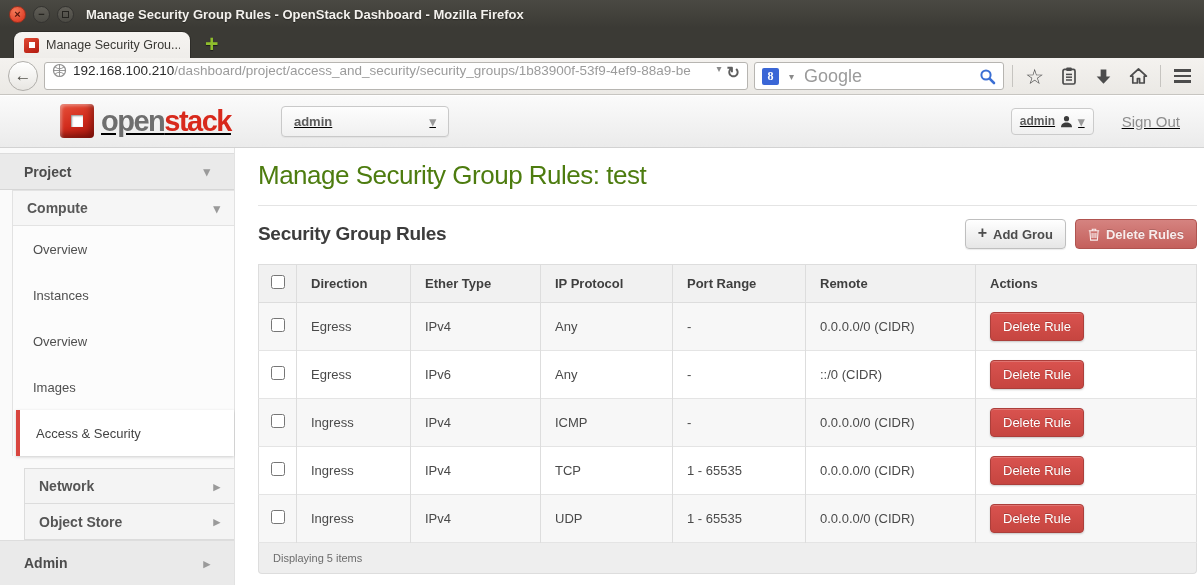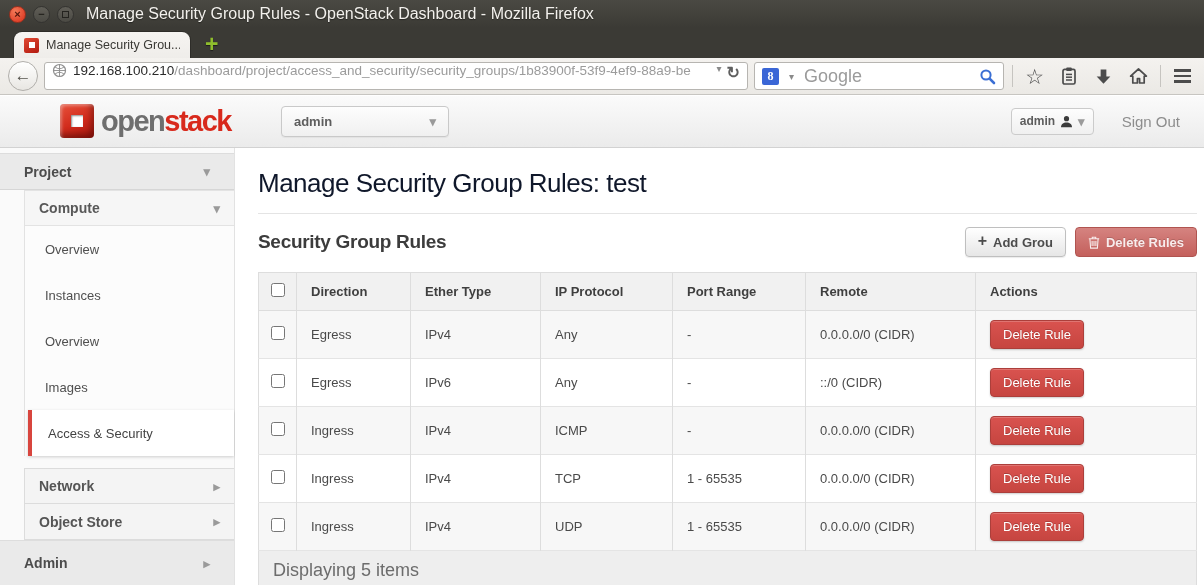--- a/index.html
+++ b/index.html
@@ -6,21 +6,21 @@
   body { width:1204px; height:585px; font-family:"Liberation Sans",sans-serif; overflow:hidden; background:#fff; }
   .window { width:1204px; height:585px; display:flex; flex-direction:column; background:#3b3a35; }
 
   
   .titlebar { height:28px; background:linear-gradient(#4a4943,#3b3a35); display:flex; align-items:center; flex:none; }
   .winbtns { display:flex; gap:7px; padding:0 12px 0 9px; }
   .winbtn { width:17px; height:17px; border-radius:50%; display:flex; align-items:center; justify-content:center; font-size:11px; font-weight:bold; line-height:1; }
   .btn-close { background:radial-gradient(circle at 35% 30%, #f47a58, #e0442c 70%); border:1px solid #9c2f1d; color:#55160c; }
   .btn-min, .btn-max { background:linear-gradient(#605e57,#4b4a44); border:1px solid #343330; color:#24231f; }
   .max-glyph { width:7px; height:7px; border:1.5px solid #24231f; display:block; }
-  .title-text { color:#f3f1ed; font-weight:normal; font-size:16px; text-shadow:0 1px 1px rgba(0,0,0,.4); }
+  .title-text { color:#f3f1ed; font-weight:bold; font-size:13px; text-shadow:0 1px 1px rgba(0,0,0,.4); }
 
   
   .tabbar { height:30px; background:#3b3a35; display:flex; align-items:flex-end; padding-left:13px; flex:none; }
   .tab { height:27px; width:178px; background:linear-gradient(#f6f4f1,#efedea); border-radius:9px 9px 0 0; display:flex; align-items:center; padding:0 10px; font-size:12.5px; color:#3a3935; border:1px solid #2e2d29; border-bottom:none; }
   .tab-label { white-space:nowrap; overflow:hidden; }
   .favicon { width:15px; height:15px; flex:none; margin-right:7px; background:linear-gradient(150deg,#e04a33,#b31a10); border-radius:2px; display:flex; align-items:center; justify-content:center; }
   .favicon i { width:6px; height:6px; background:#fff; display:block; }
   .newtab { color:#8fbe2d; font-size:23px; font-weight:bold; margin:0 0 2px 14px; line-height:24px; text-shadow:0 1px 1px rgba(0,0,0,.5); }
 
   
@@ -37,74 +37,74 @@
   .search-input { border:none; outline:none; flex:1; min-width:0; font-size:18px; font-family:"Liberation Sans",sans-serif; color:#333; background:transparent; }
   .search-input::placeholder { color:#9b9b9b; }
   .toolicons { display:flex; align-items:center; flex:1; justify-content:space-between; padding:0 2px; }
   .ticon { display:flex; align-items:center; justify-content:center; width:26px; }
   .star-glyph { font-size:21px; color:#4c4c4c; line-height:1; }
   .vsep { width:1px; height:22px; background:#c6c4c0; }
   .burger { display:flex; flex-direction:column; gap:3px; }
   .burger i { width:17px; height:2.5px; background:#4c4c4c; display:block; }
 
   
-  .brandbar { height:53px; background:linear-gradient(#fbfbfb,#ebebeb); border-bottom:1px solid #d2d2d2; display:flex; align-items:center; padding:0 14px 0 60px; flex:none; box-shadow:inset 0 1px 0 #fff; }
+  .brandbar { height:53px; background:linear-gradient(#fbfbfb,#ebebeb); border-bottom:1px solid #d2d2d2; display:flex; align-items:center; padding:0 14px 0 60px; flex:none; box-shadow:inset 0 1px 0 #fff;text-decoration:underline; }
   .logo { display:flex; align-items:center; gap:7px; }
   .cube { width:34px; height:34px; background:linear-gradient(155deg,#e8513b 0%,#d02a1b 55%,#a5140c 100%); border-radius:4px; display:flex; align-items:center; justify-content:center; box-shadow:inset -3px -4px 6px rgba(0,0,0,.3), inset 2px 2px 3px rgba(255,255,255,.35); }
   .cube i { width:12px; height:12px; background:#fff; display:block; box-shadow:1px 1px 2px rgba(0,0,0,.45) inset; }
   .wordmark { font-size:29px; font-weight:bold; letter-spacing:-1.5px; color:#6e6e6e; line-height:1; }
   .wordmark .stack { color:#d8291c; }
   .project-select { margin-left:50px; width:168px; height:31px; border:1px solid #c9c9c9; border-radius:4px; background:linear-gradient(#fdfdfd,#f0f0f0); display:flex; align-items:center; padding:0 12px; font-size:13px; font-weight:bold; color:#5d5d5d; box-shadow:0 1px 1px rgba(0,0,0,.05); }
   .caret-down { color:#9a9a9a; font-size:13px; line-height:1; }
   .project-select .caret-down { margin-left:auto; }
   .brand-spacer { flex:1; }
   .user-select { height:27px; border:1px solid #cbcbcb; border-radius:4px; background:linear-gradient(#fdfdfd,#f0f0f0); display:flex; align-items:center; padding:0 8px; font-size:12px; font-weight:bold; color:#5d5d5d; gap:5px; }
   .signout { margin:0 10px 0 28px; color:#8d8d8d; font-size:15px; text-decoration:none; }
 
   
   .bodyrow { flex:1; display:flex; min-height:0; background:#fff; }
 
   .sidebar { width:235px; flex:none; border-right:1px solid #e2e2e2; background:#fafafa; padding-top:5px; display:flex; flex-direction:column; font-size:13px; }
   .acc-header { height:37px; flex:none; background:#eaeaea; border-top:1px solid #dddddd; border-bottom:1px solid #d6d6d6; display:flex; align-items:center; padding:0 24px; font-weight:bold; font-size:14px; color:#4c4c4c; }
   .acc-header .caret-down, .acc-header .caret-right { margin-left:auto; }
   .caret-right { color:#9a9a9a; font-size:13px; line-height:1; }
-  .compute-wrap { margin-left:24px; background:#fcfcfc; border-left:1px solid #e2e2e2; }
+  .compute-wrap { margin-left:12px; background:#fcfcfc; border-left:1px solid #e2e2e2; }
   .compute-head { height:36px; border-top:1px solid #e3e3e3; border-bottom:1px solid #e3e3e3; background:#f6f6f6; display:flex; align-items:center; padding:0 14px; font-weight:bold; font-size:14px; color:#585858; }
   .compute-head .caret-down { margin-left:auto; }
   .nav-item { height:46px; display:flex; align-items:center; padding-left:20px; color:#4f4f4f; cursor:pointer; }
   .nav-item.active { background:#fff; border-left:4px solid #d8453e; padding-left:16px; margin-left:3px; box-shadow:0 1px 3px rgba(0,0,0,.18); color:#434343; }
   .panel-gap { height:12px; }
   .acc-panel { margin-left:24px; height:36px; border:1px solid #dcdcdc; border-right:none; background:#f4f4f4; display:flex; align-items:center; padding:0 14px; font-weight:bold; font-size:14px; color:#555; }
   .acc-panel + .acc-panel { border-top:none; }
   .acc-panel .caret-right { margin-left:auto; }
   .acc-admin { flex:1; border-bottom:none; }
 
   
   .main { flex:1; min-width:0; padding:6px 7px 0 23px; background:#fff; }
-  .page-title { font-size:26px; font-weight:400; color:#0f172a; letter-spacing:-0.5px; margin:14px 0 14px; }
+  .page-title { font-size:26px; font-weight:400; color:#4d7c0f; letter-spacing:-0.5px; margin:6px 0 14px; }
   .title-rule { border:none; border-top:1px solid #e4e4e4; margin:0 0 13px; }
   .section-row { display:flex; align-items:center; margin:4px 0 15px; }
   .section-title { font-size:19px; font-weight:bold; color:#3c3c3c; letter-spacing:-0.3px; }
   .action-btns { margin-left:auto; display:flex; gap:9px; align-items:center; }
   .btn { height:30px; padding:0 12px; border-radius:4px; font-size:13px; font-weight:bold; display:inline-flex; align-items:center; gap:6px; cursor:pointer; }
   .btn-default { background:linear-gradient(#ffffff,#e6e6e6); border:1px solid #bfbfbf; color:#4c4c4c; box-shadow:0 1px 1px rgba(0,0,0,.08); }
   .plus-glyph { font-size:16px; font-weight:900; line-height:1; margin-top:-2px; }
   .btn-danger-muted { background:linear-gradient(#d58380,#c4605c); border:1px solid #b05450; color:#f8ecec; text-shadow:0 -1px 0 rgba(0,0,0,.15); }
 
   table.rules { width:100%; border-collapse:collapse; font-size:13px; color:#4a4a4a; border:1px solid #dddddd; }
   table.rules th, table.rules td { border-left:1px solid #dddddd; text-align:left; }
   table.rules th:first-child, table.rules td:first-child { border-left:none; }
   table.rules thead th { background:#f1f1f1; font-weight:bold; color:#3f3f3f; padding:0 14px; border-bottom:1px solid #dddddd; }
   table.rules tbody tr { border-bottom:1px solid #e4e4e4; }
   table.rules tbody tr:nth-child(odd) { background:#f7f7f7; }
   table.rules tbody td { padding:16px 14px; }
   td.check-cell, th.check-cell { width:38px; text-align:center !important; padding:10px 0 !important; }
   td.action-cell { padding:9px 14px !important; }
   .btn-delrule { background:linear-gradient(#d9534f,#c64540); border:1px solid #ac3f3b; color:#fff; border-radius:4px; padding:6px 12px; font-size:13px; cursor:pointer; display:inline-flex; align-items:center; gap:5px; box-shadow:inset 0 1px 0 rgba(255,255,255,.2), 0 1px 2px rgba(0,0,0,.2); text-shadow:0 -1px 0 rgba(0,0,0,.2); font-family:"Liberation Sans",sans-serif; }
-  .table-footer { border:1px solid #dddddd; border-top:none; background:#eeeeee; border-radius:0 0 4px 4px; padding:9px 14px; font-size:18px; color:#6c6c6c; }
+  .table-footer { border:1px solid #dddddd; border-top:none; background:#eeeeee; border-radius:0 0 4px 4px; padding:9px 14px; font-size:11px; color:#6c6c6c; }
   input[type=checkbox] { width:14px; height:14px; }
 </style>
 </head>
 <body>
 
 <div class="window">
 
   <div class="titlebar">
     <div class="winbtns">
       <div class="winbtn btn-close">

